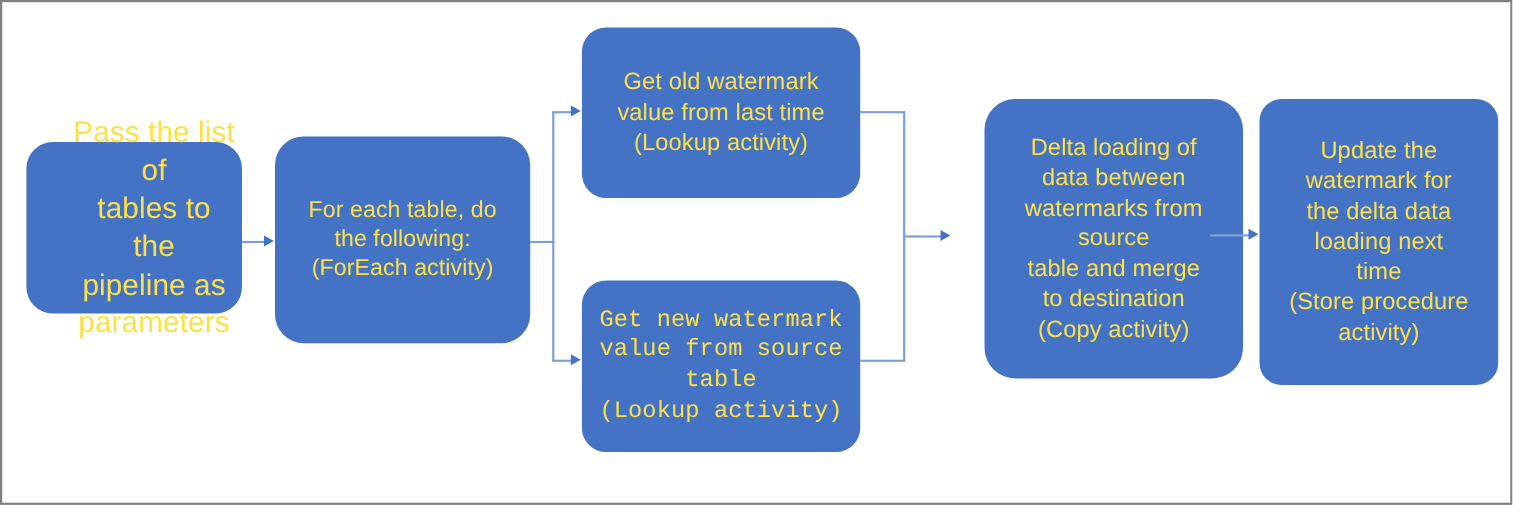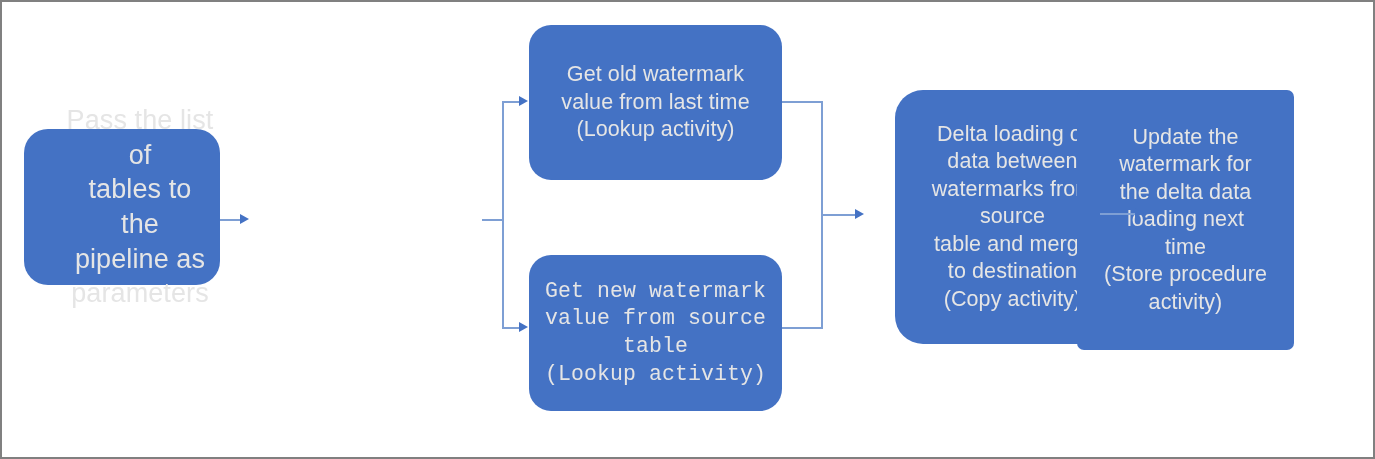--- a/index.html
+++ b/index.html
@@ -15,21 +15,21 @@
     background: #ffffff;
     box-sizing: border-box;
     border: 2px solid #808080;
     overflow: hidden;
     font-family: "Liberation Sans", sans-serif;
   }
   .node {
     position: absolute;
     background: #4472C4;
     border-radius: 26px;
-    color: #e5e5e5;
+    color: #fde047;
     display: flex;
     align-items: center;
     justify-content: center;
     text-align: center;
     box-sizing: border-box;
     line-height: 1.28;
     letter-spacing: 0.1px;
     -webkit-font-smoothing: antialiased;
   }
   .node .label {
@@ -37,21 +37,21 @@
     padding: 0 6px;
     box-sizing: border-box;
     white-space: pre-line;
   }
   
   #node-pass-list      { left: 22px;   top: 127px; width: 196px; height: 156px; font-size: 27px; border-radius: 24px; padding-left: 36px; }
   #node-for-each       { left: 248px;  top: 122px; width: 232px; height: 188px; font-size: 21px; border-radius: 26px; }
   #node-old-watermark  { left: 527px;  top: 23px;  width: 253px; height: 155px; font-size: 21.5px; border-radius: 22px; }
   #node-new-watermark  { left: 527px;  top: 253px; width: 253px; height: 156px; font-size: 21.5px; border-radius: 22px; font-family: Liberation Mono, monospace; }
   #node-delta-loading  { left: 863px;  top: 88px;  width: 235px; height: 254px; font-size: 21.5px; border-radius: 28px; margin-left: 30px; }
-  #node-update-wm      { left: 1075px; top: 88px;  width: 217px; height: 260px; font-size: 21.5px; border-radius: 7px; }
+  #node-update-wm      { left: 1143px; top: 88px;  width: 217px; height: 260px; font-size: 21.5px; border-radius: 20px; }
 
   
   .conn-line {
     position: absolute;
     background: #7E9FD4;
   }
   .conn-h { height: 1.6px; }
   .conn-v { width: 1.6px; }
   .arrow-head {
     position: absolute;
@@ -90,20 +90,25 @@
 
 <div id="canvas">
 
   <div class="node" id="node-pass-list">
     <span class="label">Pass the list of
 tables to the
 pipeline as
 parameters</span>
   </div>
 
+  <div class="node" id="node-for-each">
+    <span class="label">For each table, do
+the following:
+(ForEach activity)</span>
+  </div>
 
   <div class="node" id="node-old-watermark">
     <span class="label">Get old watermark
 value from last time
 (Lookup activity)</span>
   </div>
 
   <div class="node" id="node-new-watermark">
     <span class="label">Get new watermark
 value from source

